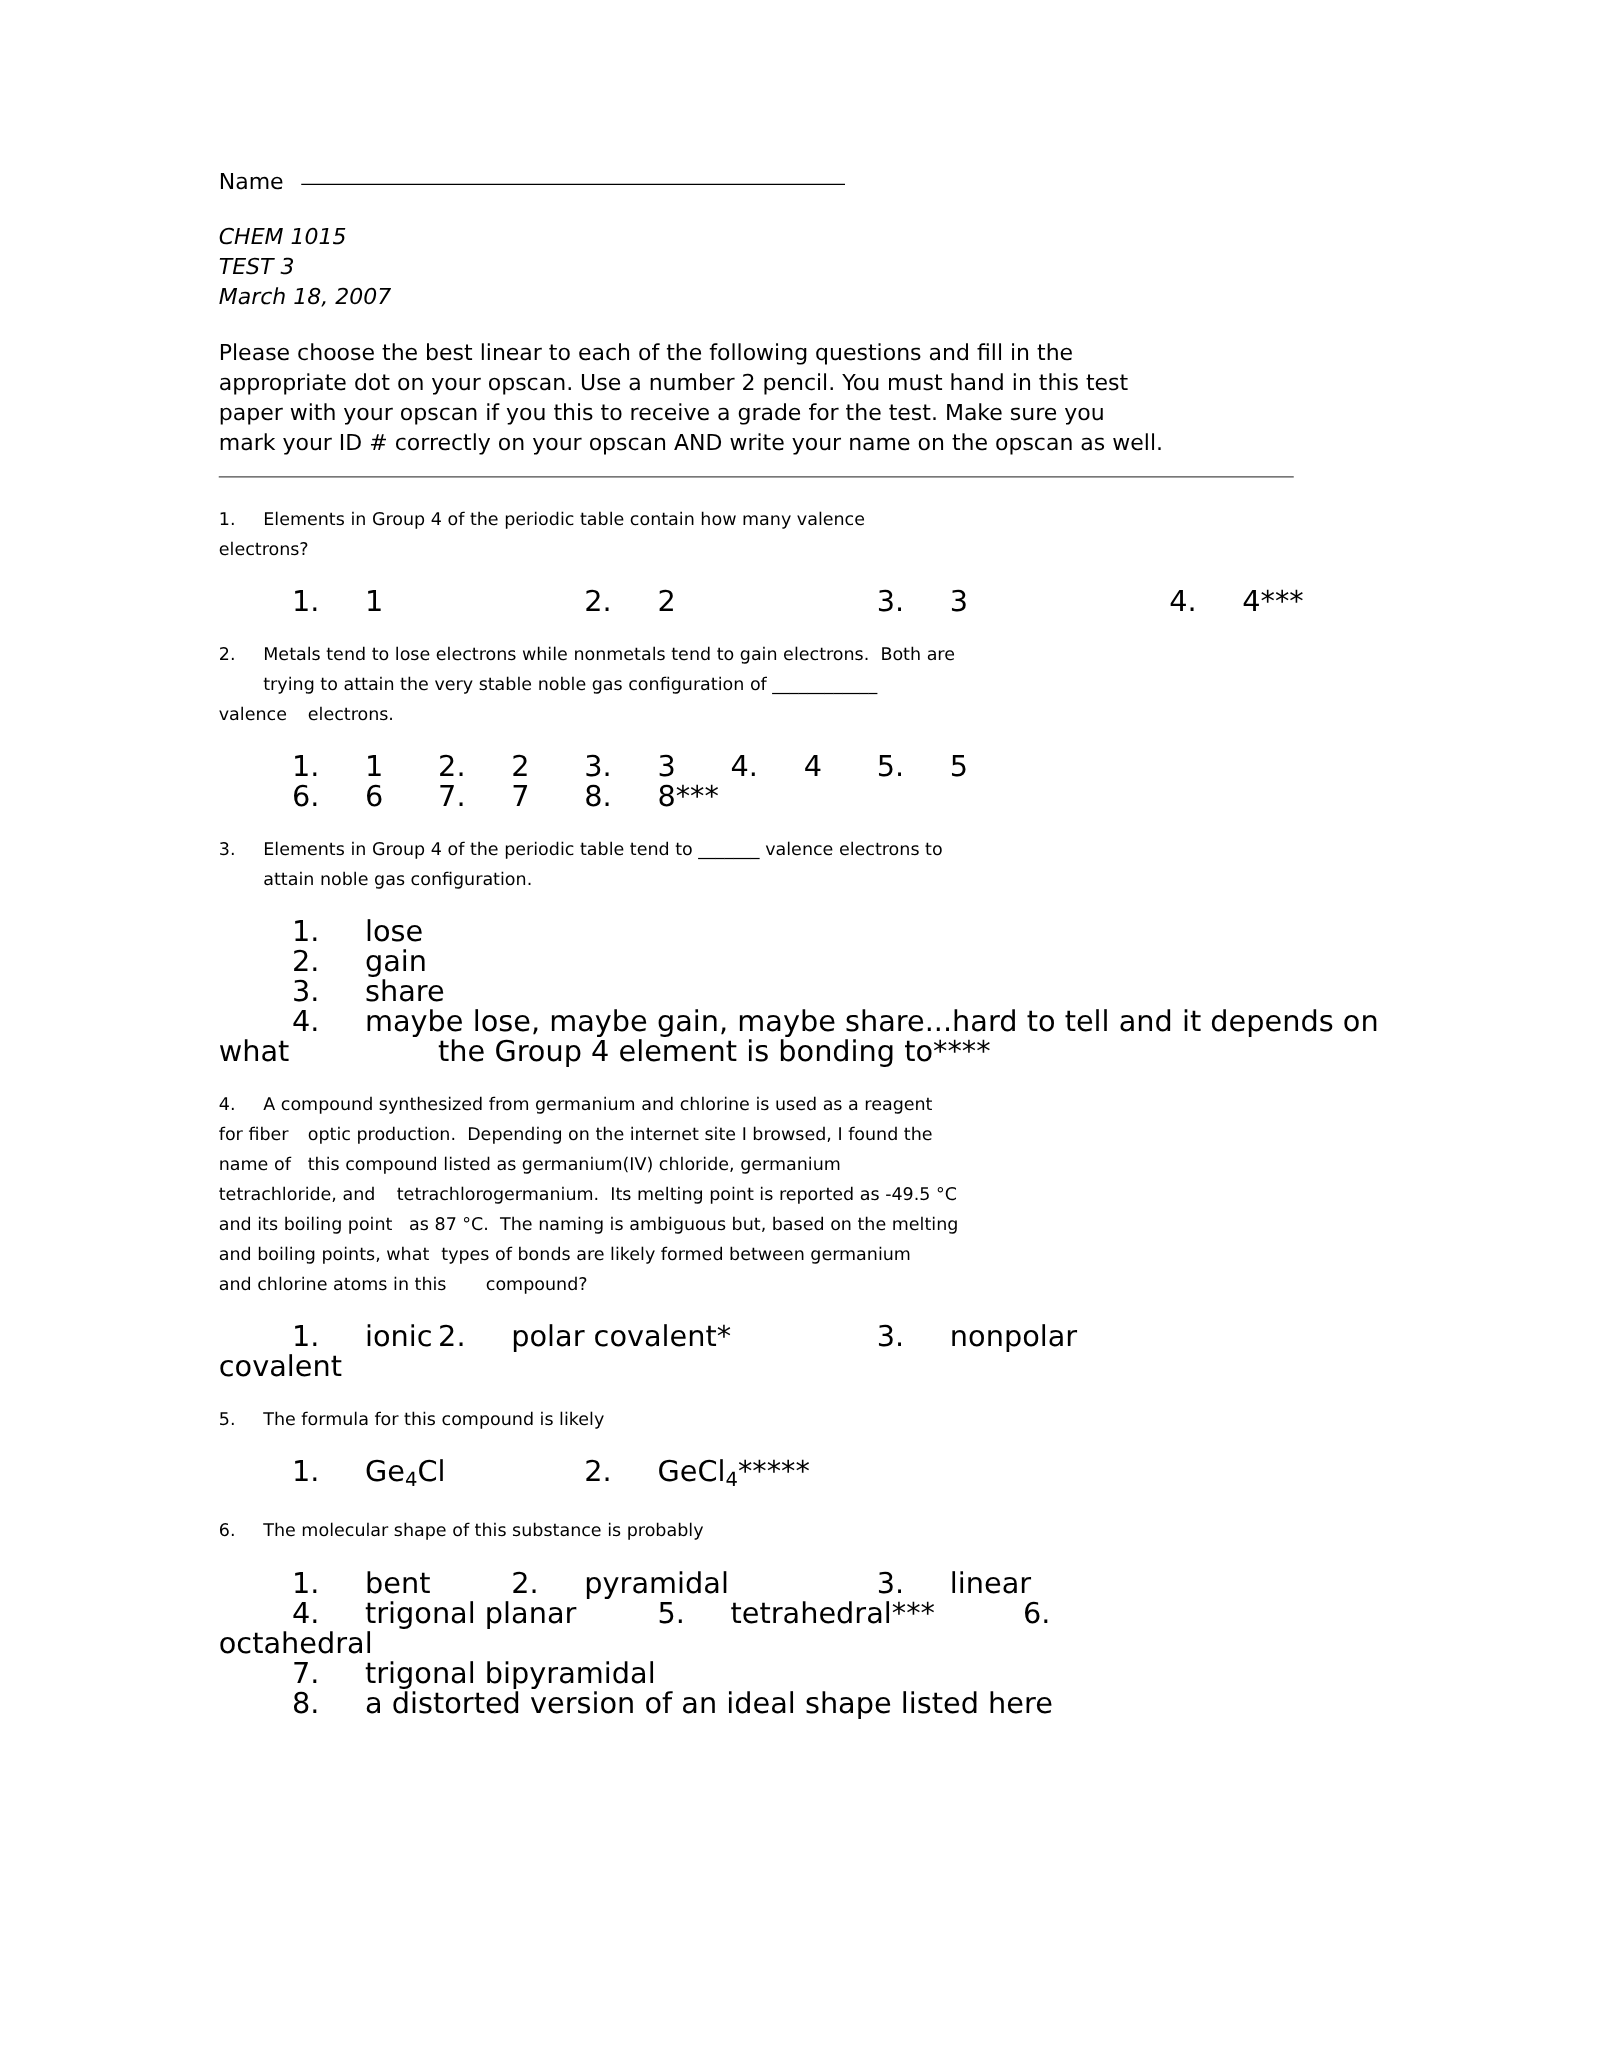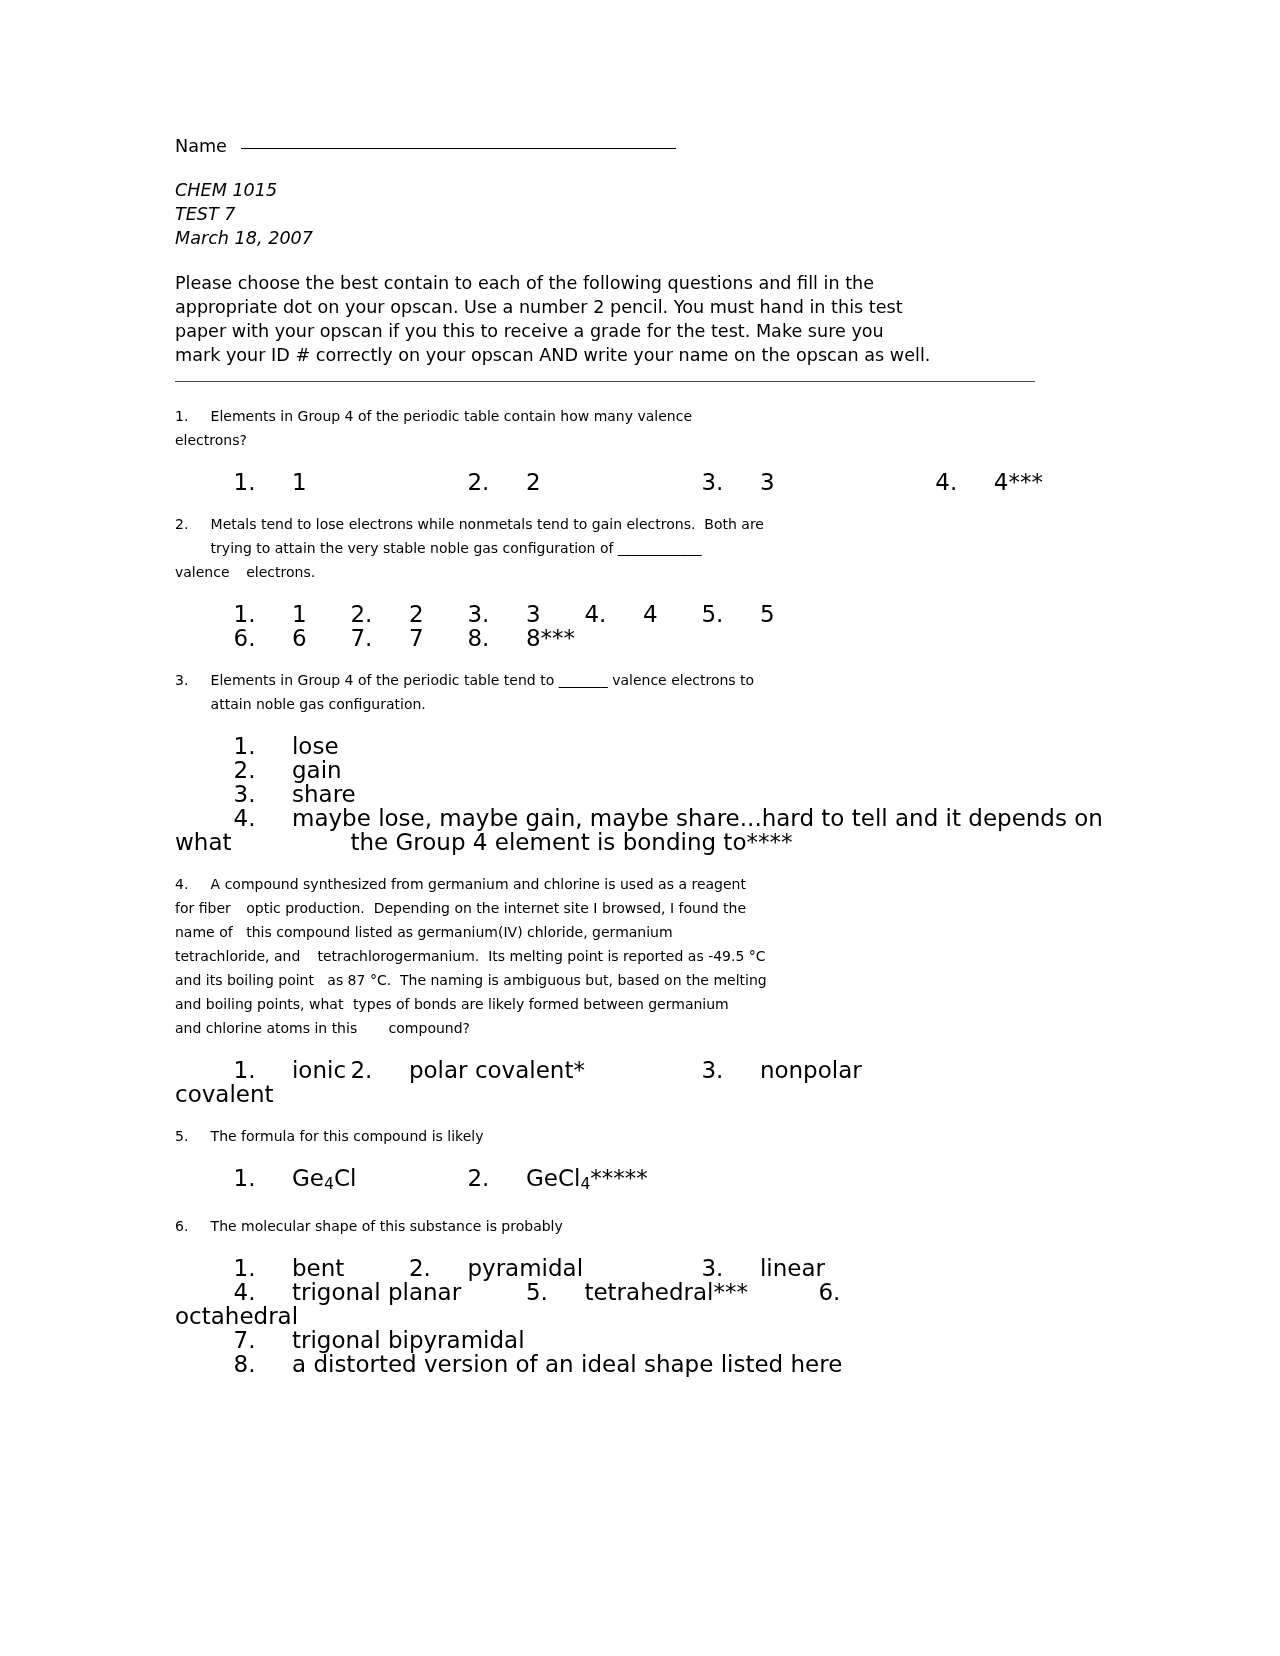--- a/index.html
+++ b/index.html
@@ -91,26 +91,26 @@
 
 <div class="page">
 
   <div class="name-row">
     <span class="name-label">Name</span>
     <span class="name-rule"></span>
   </div>
 
   <div class="meta-block">
     <div class="meta-line">CHEM 1015</div>
-    <div class="meta-line">TEST 7</div>
+    <div class="meta-line">TEST 3</div>
     <div class="meta-line">March 18, 2007</div>
   </div>
 
   <div class="instructions">
-    <div>Please choose the best contain to each of the following questions and fill in the</div>
+    <div>Please choose the best linear to each of the following questions and fill in the</div>
     <div>appropriate dot on your opscan.  Use a number 2 pencil.  You must hand in this test</div>
     <div>paper with your opscan if you this to receive a grade for the test.  Make sure you</div>
     <div>mark your ID # correctly on your opscan AND write your name on the opscan as well.</div>
   </div>
 
   <hr class="hr-rule">
 
   <div class="doc-body" id="questions-root"><div class="question-block"><div><div class="q-line">1.	Elements in Group 4 of the periodic table contain how many valence</div><div class="q-line">electrons?</div></div><div class="answers"><div class="a-line">	1.	1			2.	2			3.	3			4.	4***</div></div></div><div class="question-block"><div><div class="q-line">2.	Metals tend to lose electrons while nonmetals tend to gain electrons.  Both are</div><div class="q-line">	trying to attain the very stable noble gas configuration of ____________</div><div class="q-line">valence	electrons.</div></div><div class="answers"><div class="a-line">	1.	1	2.	2	3.	3	4.	4	5.	5</div><div class="a-line">	6.	6	7.	7	8.	8***</div></div></div><div class="question-block"><div><div class="q-line">3.	Elements in Group 4 of the periodic table tend to _______ valence electrons to</div><div class="q-line">	attain noble gas configuration.</div></div><div class="answers"><div class="a-line">	1.	lose</div><div class="a-line">	2.	gain</div><div class="a-line">	3.	share</div><div class="a-line">	4.	maybe lose, maybe gain, maybe share...hard to tell and it depends on</div><div class="a-line">what		the Group 4 element is bonding to****</div></div></div><div class="question-block"><div><div class="q-line">4.	A compound synthesized from germanium and chlorine is used as a reagent</div><div class="q-line">for fiber	optic production.  Depending on the internet site I browsed, I found the</div><div class="q-line">name of	this compound listed as germanium(IV) chloride, germanium</div><div class="q-line">tetrachloride, and	tetrachlorogermanium.  Its melting point is reported as -49.5 °C</div><div class="q-line">and its boiling point   as 87 °C.  The naming is ambiguous but, based on the melting</div><div class="q-line">and boiling points, what	types of bonds are likely formed between germanium</div><div class="q-line">and chlorine atoms in this	compound?</div></div><div class="answers"><div class="a-line">	1.	ionic	2.	polar covalent*		3.	nonpolar</div><div class="a-line">covalent</div></div></div><div class="question-block"><div><div class="q-line">5.	The formula for this compound is likely</div></div><div class="answers"><div class="a-line">	1.	Ge<sub>4</sub>Cl		2.	GeCl<sub>4</sub>*****</div></div></div><div class="question-block"><div><div class="q-line">6.	The molecular shape of this substance is probably</div></div><div class="answers"><div class="a-line">	1.	bent		2.	pyramidal		3.	linear</div><div class="a-line">	4.	trigonal planar		5.	tetrahedral***		6.</div><div class="a-line">octahedral</div><div class="a-line">	7.	trigonal bipyramidal</div><div class="a-line">	8.	a distorted version of an ideal shape listed here</div></div></div></div>
 
 </div>

